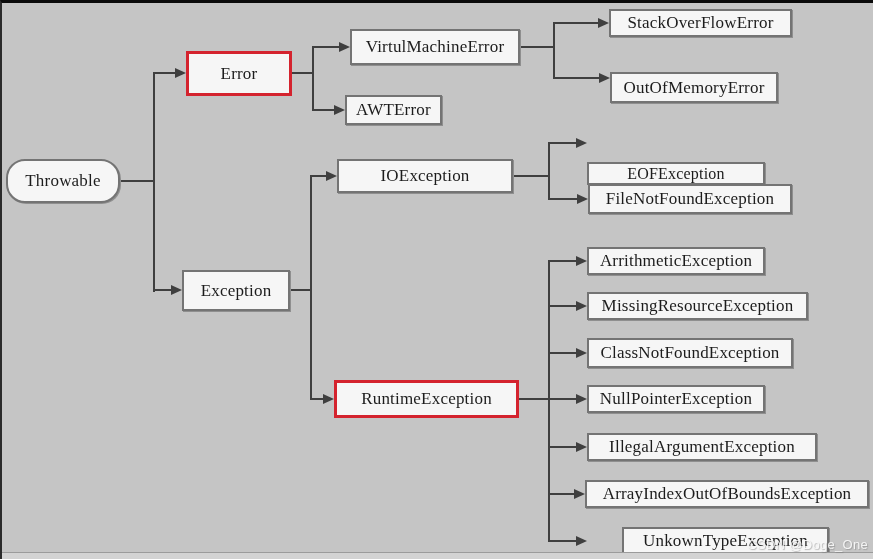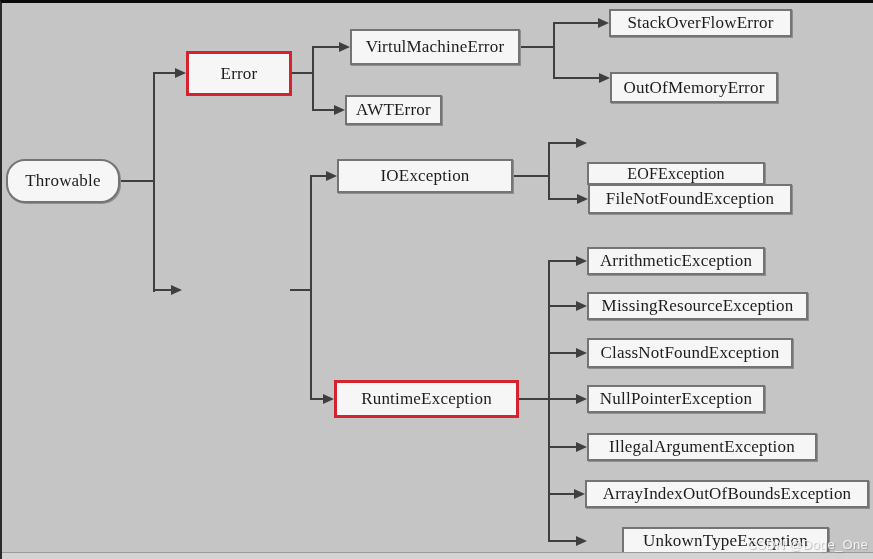--- a/index.html
+++ b/index.html
@@ -107,20 +107,21 @@
   <div class="node hl" style="left:184px;top:48px;width:106px;height:45px;">Error</div>
 
   <div class="node" style="left:348px;top:26px;width:170px;height:36px;">VirtulMachineError</div>
 
   <div class="node" style="left:343px;top:92px;width:97px;height:30px;">AWTError</div>
 
   <div class="node" style="left:607px;top:6px;width:183px;height:28px;text-align:right;">StackOverFlowError</div>
 
   <div class="node" style="left:608px;top:69px;width:168px;height:31px;">OutOfMemoryError</div>
 
+  <div class="node" style="left:180px;top:267px;width:108px;height:41px;">Exception</div>
 
   <div class="node" style="left:335px;top:156px;width:176px;height:34px;">IOException</div>
 
   <div class="node" style="left:585px;top:143px;width:178px;height:23px;font-size:16px;margin-top:16px;">EOFException</div>
 
   <div class="node" style="left:586px;top:181px;width:204px;height:30px;">FileNotFoundException</div>
 
   <div class="node hl" style="left:332px;top:377px;width:185px;height:38px;">RuntimeException</div>
 
   <div class="node" style="left:585px;top:244px;width:178px;height:28px;">ArrithmeticException</div>

